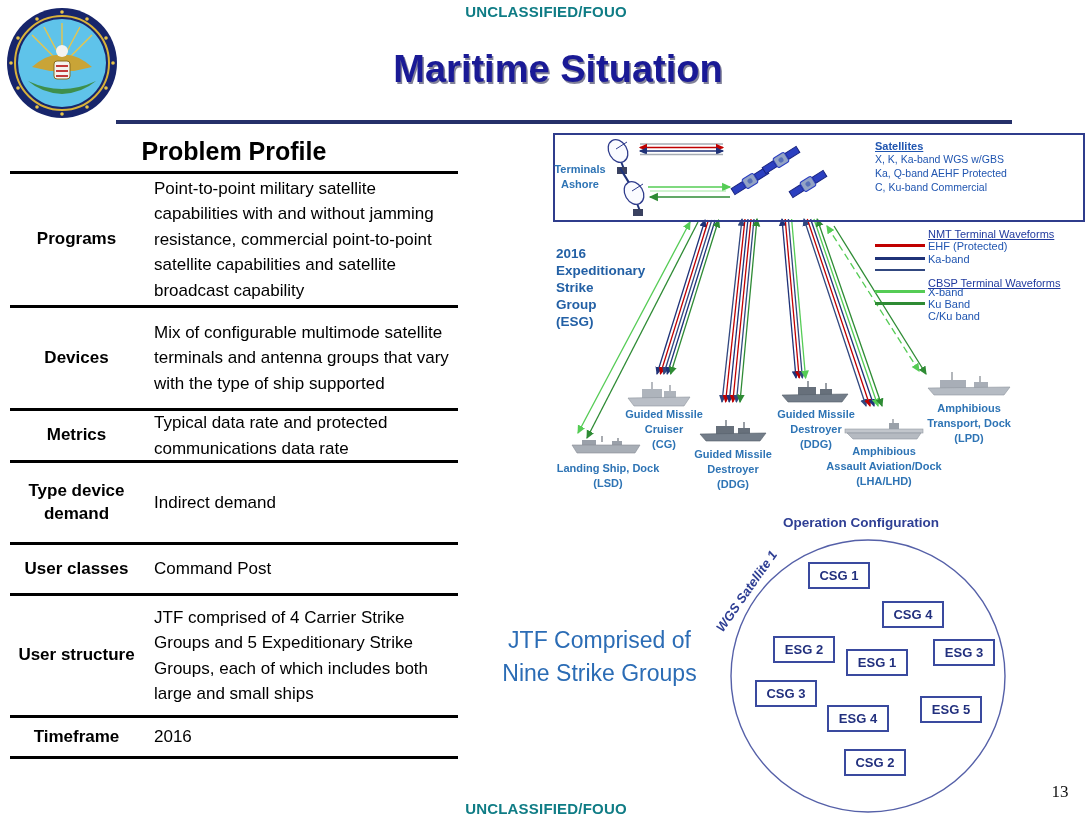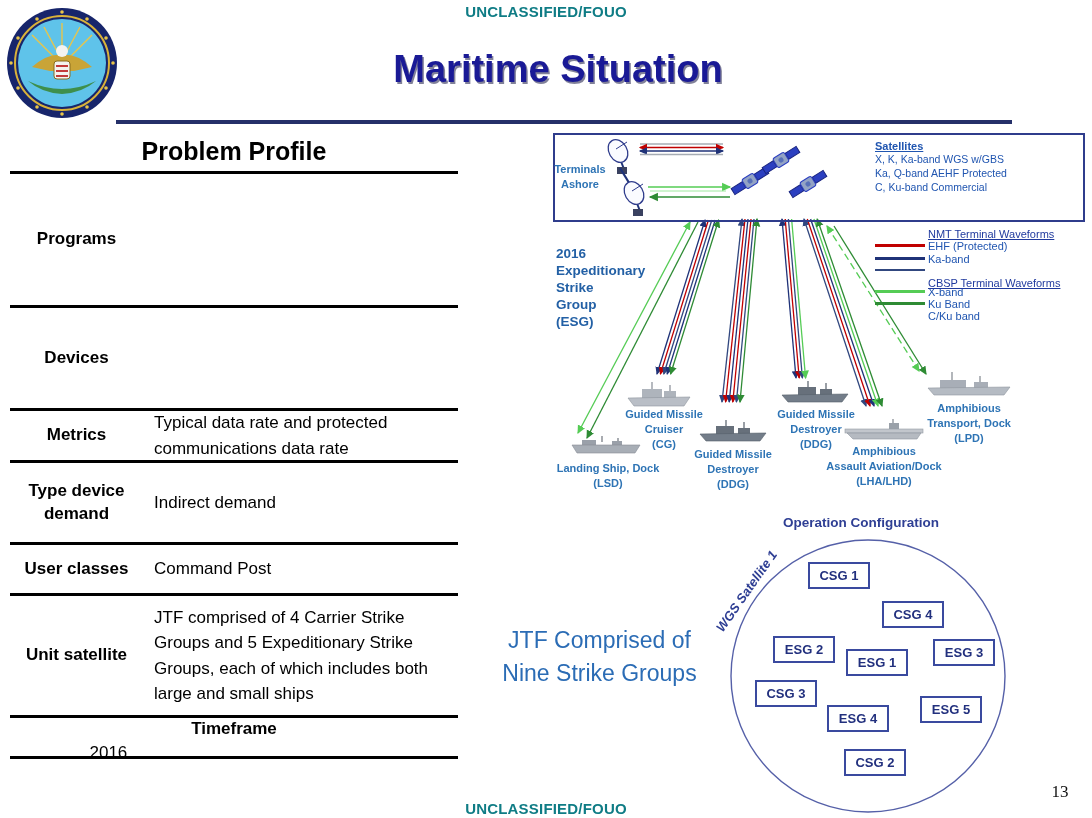--- a/index.html
+++ b/index.html
@@ -13,21 +13,21 @@
   #classif-top{top:3px;left:0;}
   #classif-bottom{top:800px;left:0;}
   #page-title{top:48px;left:0;width:100%;text-align:center;font-size:38px;font-weight:bold;
               color:#1A1A96;text-shadow:1.5px 1.5px 0 rgba(25,25,70,.55);padding-left:12px;}
   #title-rule{top:120px;left:116px;width:896px;height:4px;background:#253069;}
 
   
   #pp-title{top:137px;left:10px;width:448px;text-align:center;font-size:25px;font-weight:bold;color:#000;}
   #pp-table{top:171px;left:10px;width:448px;border-top:3px solid #000;border-bottom:3px solid #000;}
   .pp-row{display:flex;align-items:center;border-bottom:3px solid #000;}
-  .pp-row:last-child{border-bottom:none;flex-direction:column;}
+  .pp-row:last-child{border-bottom:none;}
   .pp-label{width:133px;text-align:center;font-weight:bold;font-size:17px;color:#000;line-height:1.3;}
   .pp-value{width:300px;padding-left:11px;font-size:17px;color:#000;line-height:1.5;}
   .h-programs{height:131px;} .h-devices{height:100px;} .h-typedev{height:79px;}
   .h-metrics{height:49px;} .h-user{height:48px;} .h-unit{height:119px;} .h-time{height:38px;}
 
   
   .dblue{color:#2E74B5;}
   #terminals-ashore{top:162px;left:552px;width:56px;text-align:center;font-size:11px;font-weight:bold;line-height:1.35;}
   #esg-label{top:246px;left:556px;width:110px;font-size:13.5px;font-weight:bold;color:#2360A5;line-height:1.25;}
   #sat-box{top:133px;left:553px;width:532px;height:89px;border:2px solid #2F3C8C;box-sizing:border-box;}
@@ -233,38 +233,40 @@
   </svg>
 
   <div class="abs classif" id="classif-top">UNCLASSIFIED/FOUO</div>
   <div class="abs" id="page-title">Maritime Situation</div>
   <div class="abs" id="title-rule"></div>
 
   <div class="abs" id="pp-title">Problem Profile</div>
   <div class="abs" id="pp-table">
     <div class="pp-row h-programs">
       <div class="pp-label">Programs</div>
+      <div class="pp-value">Point-to-point military satellite capabilities with and without jamming resistance, commercial point-to-point satellite capabilities and satellite broadcast capability</div>
     </div>
     <div class="pp-row h-devices">
       <div class="pp-label">Devices</div>
+      <div class="pp-value">Mix of configurable multimode satellite terminals and antenna groups that vary  with the type of ship supported</div>
     </div>
     <div class="pp-row h-metrics">
       <div class="pp-label">Metrics</div>
       <div class="pp-value">Typical data rate and protected communications data rate</div>
     </div>
     <div class="pp-row h-typedev">
       <div class="pp-label">Type device demand</div>
       <div class="pp-value">Indirect demand</div>
     </div>
     <div class="pp-row h-user">
       <div class="pp-label">User classes</div>
       <div class="pp-value">Command Post</div>
     </div>
     <div class="pp-row h-unit">
-      <div class="pp-label">Unit satellite</div>
+      <div class="pp-label">User structure</div>
       <div class="pp-value">JTF comprised of 4 Carrier Strike Groups and 5 Expeditionary Strike Groups, each of which includes both large and small ships</div>
     </div>
     <div class="pp-row h-time">
       <div class="pp-label">Timeframe</div>
       <div class="pp-value">2016</div>
     </div>
   </div>
 
   <div class="abs" id="sat-box"></div>
   <div class="abs pre dblue" id="terminals-ashore">Terminals

